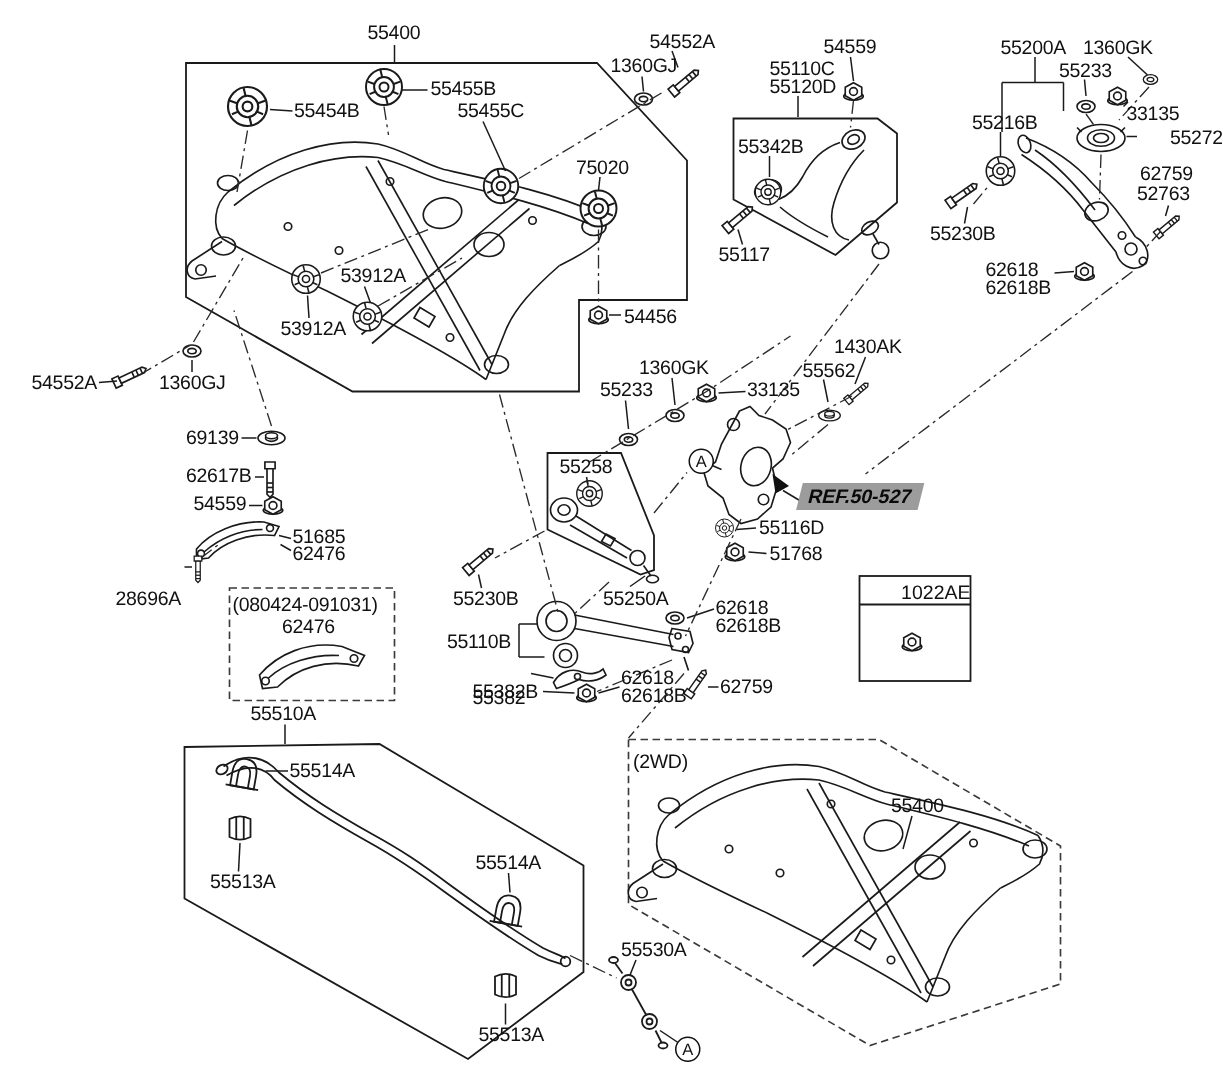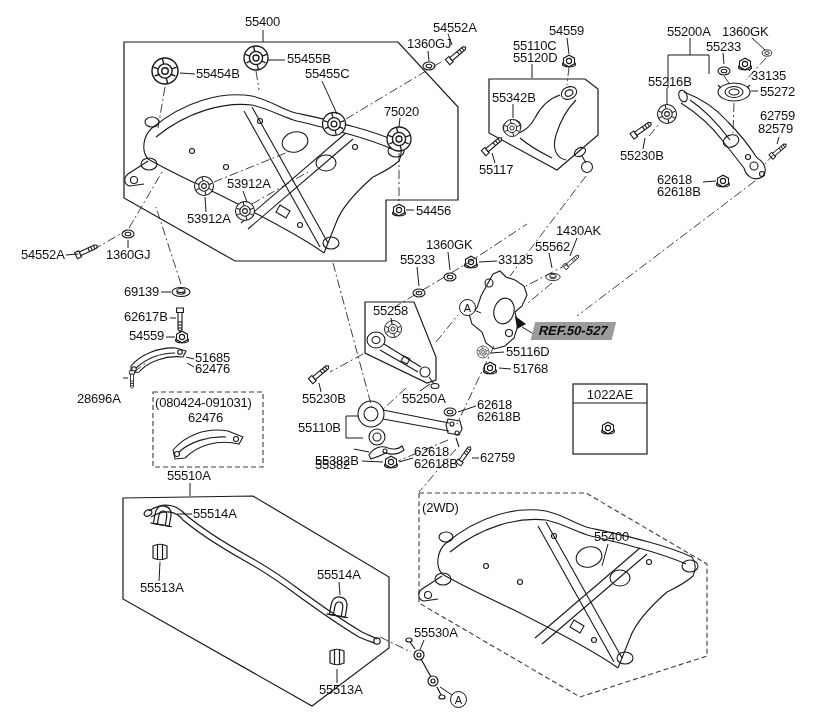--- a/index.html
+++ b/index.html
@@ -6,21 +6,21 @@
   #stage{position:relative;width:815px;height:727px;background:#fff;overflow:hidden;
          font-family:"Liberation Sans",sans-serif;}
   #art{position:absolute;left:0;top:0;}
   .lbl{position:absolute;font:13px/1.12 "Liberation Sans",sans-serif;color:#111;
        white-space:nowrap;letter-spacing:-0.2px;}
   .callout{position:absolute;border:1.4px solid #111;border-radius:50%;
            width:15px;height:15px;display:flex;align-items:center;justify-content:center;
            font:11px "Liberation Sans",sans-serif;color:#111;background:#fff;}
   .refbox{position:absolute;background:#9c9c9c;color:#0a0a0a;font:bold 13px/1.2 "Liberation Sans",sans-serif;
           padding:1px 6px;transform:skewX(-14deg);}
-  .tblhdr{position:absolute;width:74px;text-align:center;font:13px/1.2 "Liberation Sans",sans-serif;color:#111;}
+  .tblhdr{position:absolute;width:74px;text-align:right;font:13px/1.2 "Liberation Sans",sans-serif;color:#111;}
 </style>
 </head>
 <body>
 
 <div id="stage">
 
 <svg id="art" width="815" height="727" viewBox="0 0 815 727">
   <defs>
     <g id="xmember" fill="none" stroke="#1a1a1a" stroke-width="1.1">
       <path d="M12,43 C45,16 82,6 112,11 C130,15 141,24 156,28 C192,36 230,44 258,57"></path>
@@ -369,23 +369,23 @@
 <div class="lbl" style="left:549px;top:24px">54559</div>
 <div class="lbl" style="left:513px;top:39px">55110C</div>
 <div class="lbl" style="left:513px;top:51px">55120D</div>
 <div class="lbl" style="left:492px;top:91px">55342B</div>
 <div class="lbl" style="left:479px;top:163px">55117</div>
 <div class="lbl" style="left:667px;top:25px">55200A</div>
 <div class="lbl" style="left:722px;top:25px">1360GK</div>
 <div class="lbl" style="left:706px;top:40px">55233</div>
 <div class="lbl" style="left:751px;top:69px">33135</div>
 <div class="lbl" style="left:648px;top:75px">55216B</div>
-<div class="lbl" style="left:760px;top:85px">55272</div>
+<div class="lbl" style="left:780px;top:85px">55272</div>
 <div class="lbl" style="left:760px;top:109px">62759</div>
-<div class="lbl" style="left:758px;top:122px">82579</div>
+<div class="lbl" style="left:758px;top:122px">52763</div>
 <div class="lbl" style="left:620px;top:149px">55230B</div>
 <div class="lbl" style="left:657px;top:173px">62618</div>
 <div class="lbl" style="left:657px;top:185px">62618B</div>
 <div class="lbl" style="left:384px;top:105px">75020</div>
 <div class="lbl" style="left:227px;top:177px">53912A</div>
 <div class="lbl" style="left:187px;top:212px">53912A</div>
 <div class="lbl" style="left:416px;top:204px">54456</div>
 <div class="lbl" style="left:21px;top:248px">54552A</div>
 <div class="lbl" style="left:106px;top:248px">1360GJ</div>
 <div class="lbl" style="left:124px;top:285px">69139</div>

